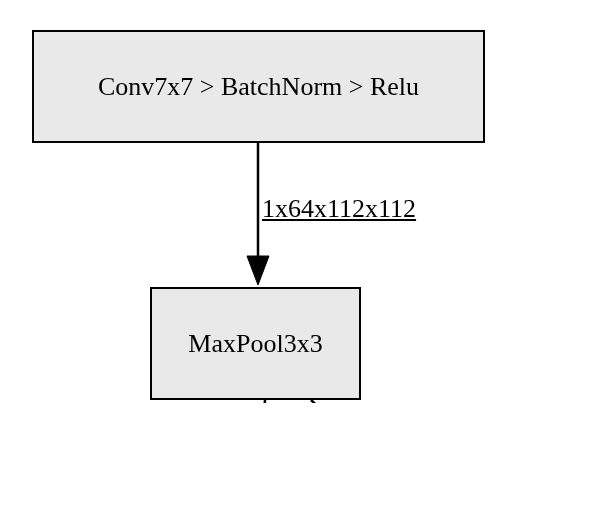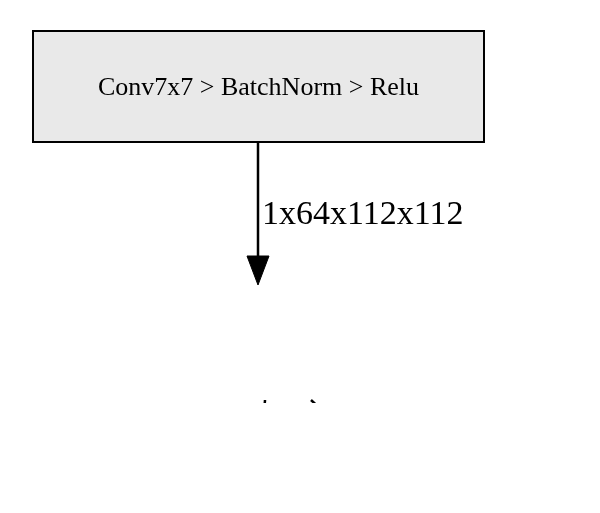--- a/index.html
+++ b/index.html
@@ -42,23 +42,24 @@
     height: 113px;
   }
   .node-maxpool {
     left: 150px;
     top: 287px;
     width: 211px;
     height: 113px;
   }
   .edge-label {
     position: absolute;
-    font-size: 34px;
+    font-size: 26px;
     color: #000000;
     white-space: nowrap;
+    text-decoration: underline;
   }
   .edge-label-1 {
     left: 262px;
     top: 194px;
   }
   .edge-label-2 {
     left: 408px;
     top: 450px;
   }
 </style>
@@ -80,17 +81,20 @@
 
     <g>
       <line x1="311" y1="400" x2="433" y2="513" stroke="#000000" stroke-width="2.5"></line>
     </g>
   </svg>
 
   <div class="node node-conv">
     <span>Conv7x7 &gt; BatchNorm &gt; Relu</span>
   </div>
 
+  <div class="node node-maxpool">
+    <span>MaxPool3x3</span>
+  </div>
 
   <span class="edge-label edge-label-1">1x64x112x112</span>
 
 
 </div>
 
 </body></html>

